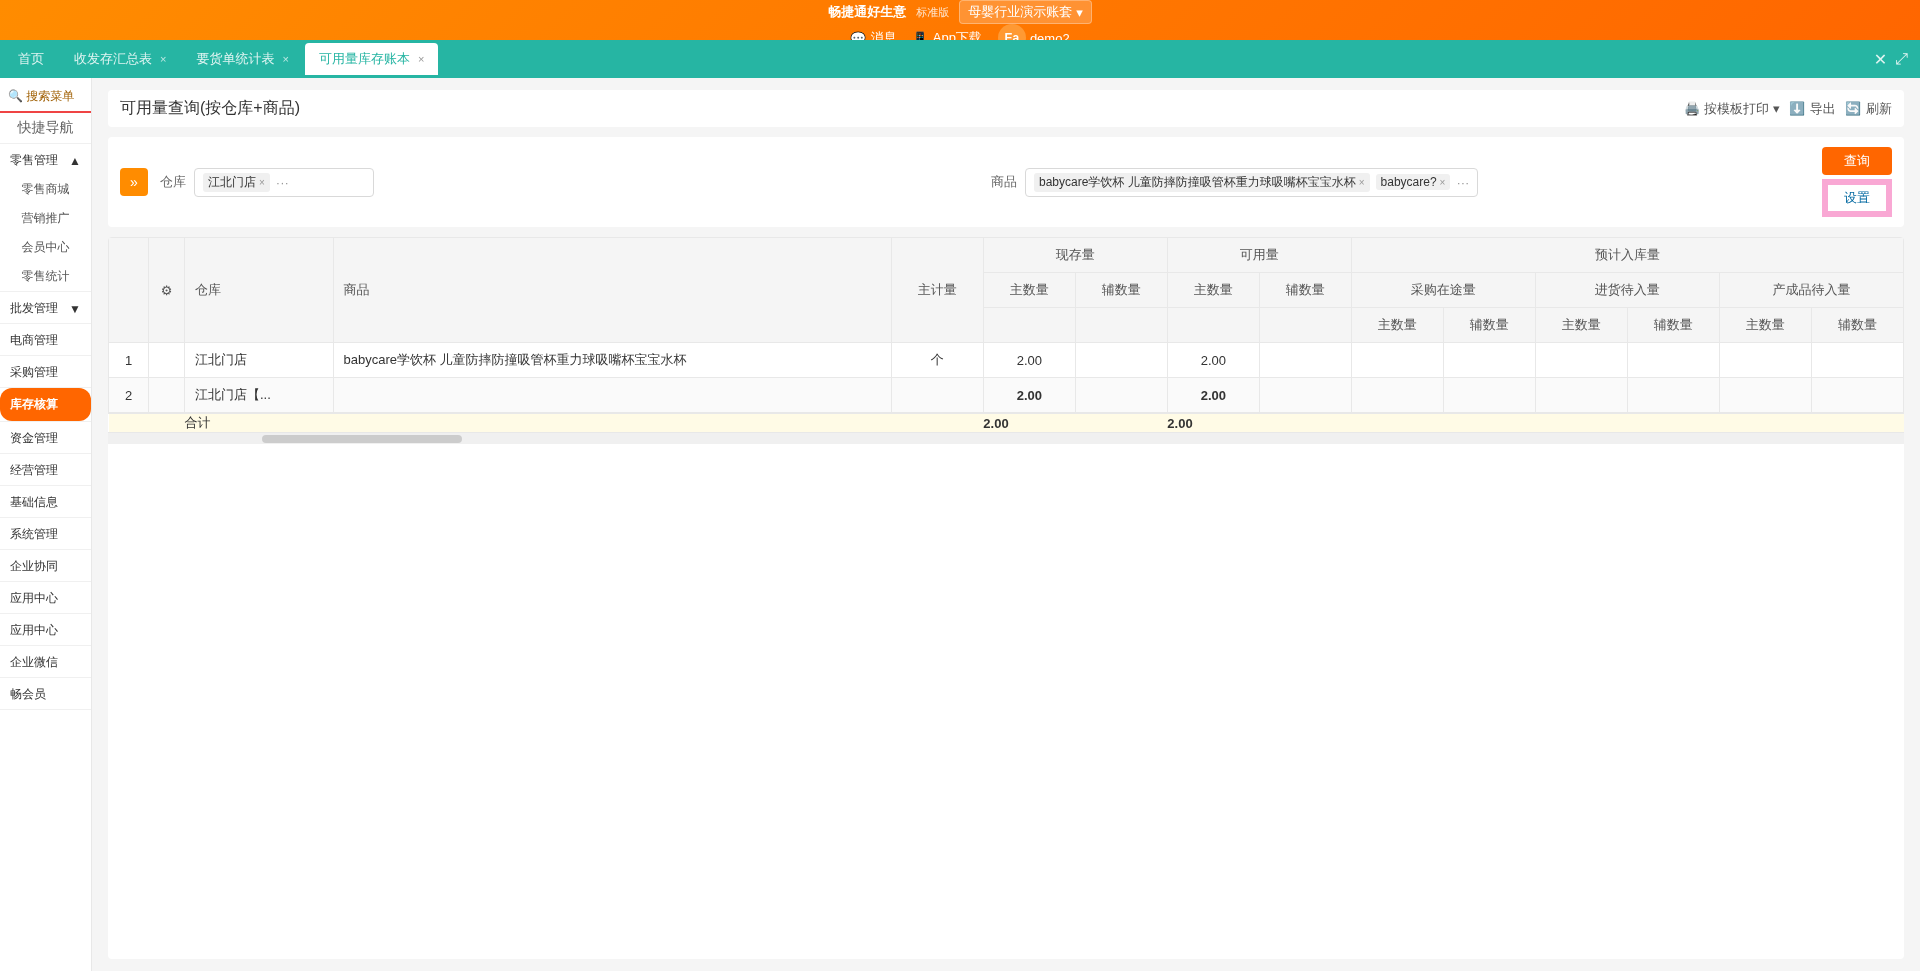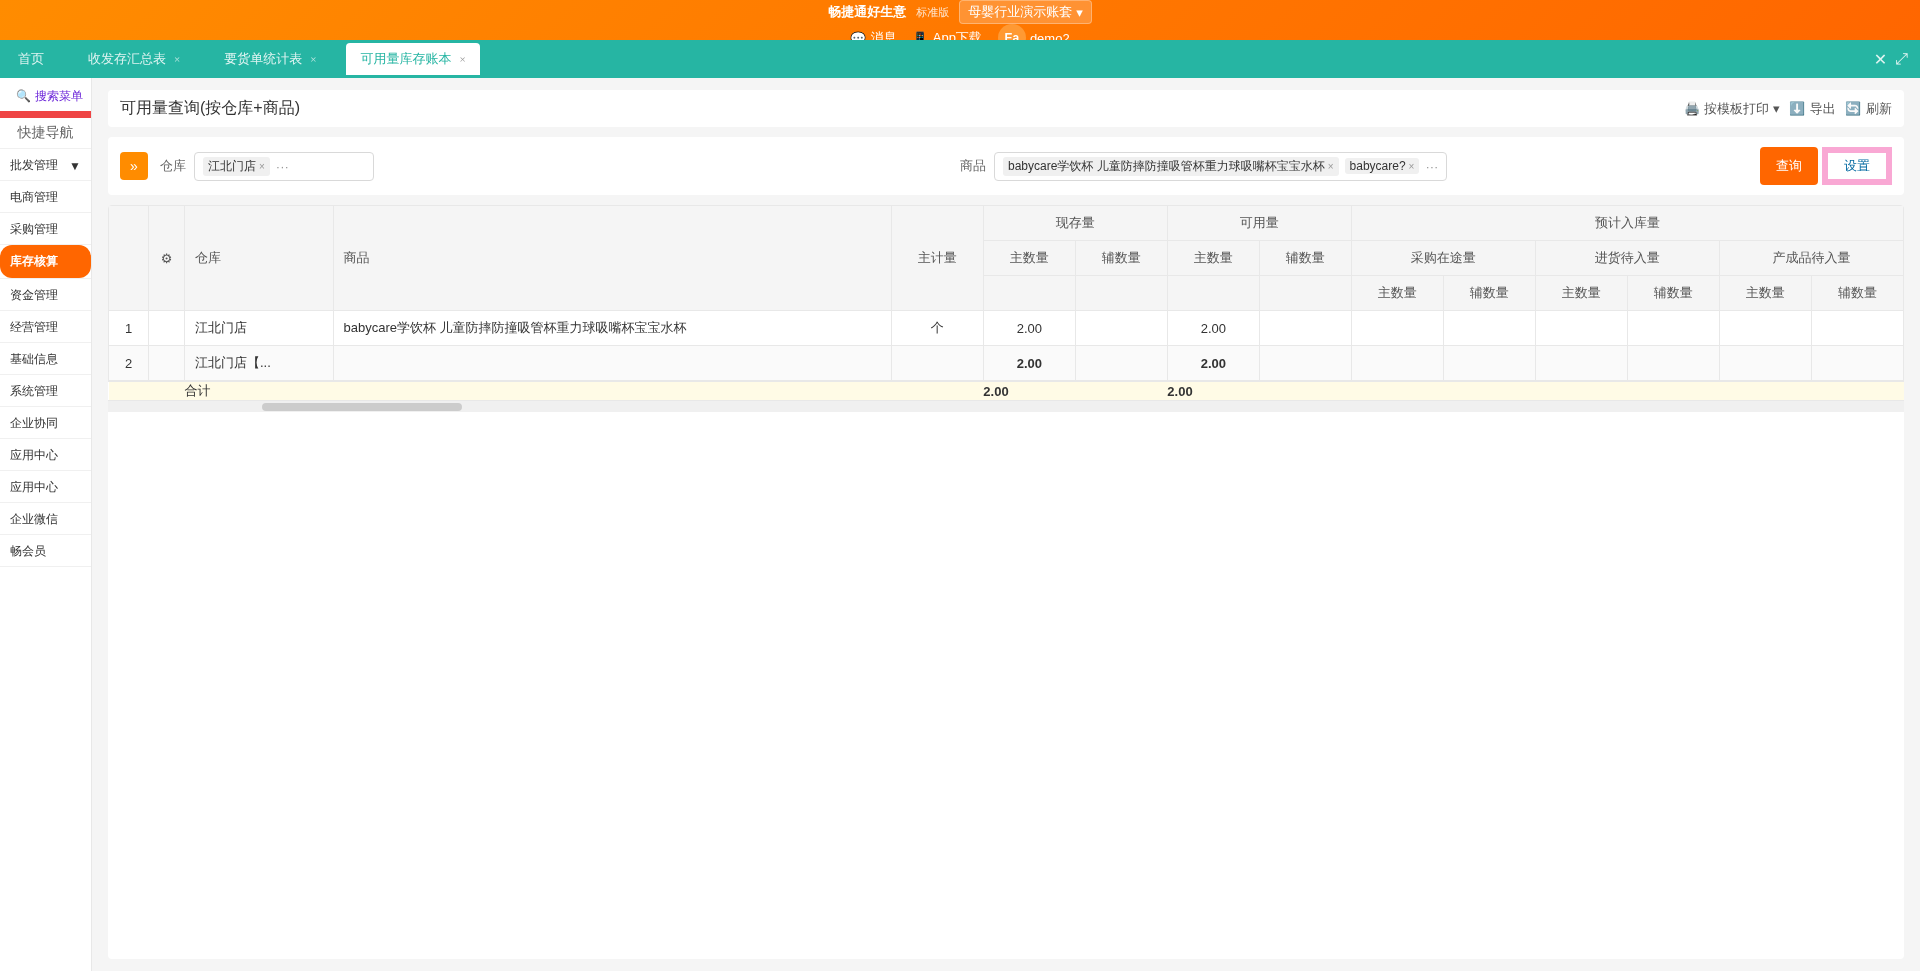--- a/index.html
+++ b/index.html
@@ -69,22 +69,21 @@
     }
 
     
     .tab-bar {
       height: 38px;
       background: #26b5a3;
       display: flex;
       align-items: center;
       padding: 0 4px;
       flex-shrink: 0;
-      gap: 16px;
-      font-family: Liberation Serif, serif;
+      gap: 2px;
     }
     .tab-item {
       height: 32px;
       padding: 0 14px;
       display: flex;
       align-items: center;
       gap: 6px;
       border-radius: 4px 4px 0 0;
       cursor: pointer;
       font-size: 13px;
@@ -129,24 +128,24 @@
       background: #fff;
       border-right: 1px solid #e8e8e8;
       display: flex;
       flex-direction: column;
       flex-shrink: 0;
       overflow-y: auto;
     }
     .sidebar-search {
       padding: 10px 8px 6px;
       font-size: 12px;
-      color: #6d28d9;
-      cursor: pointer;
-      text-align: right;
-      border-bottom: 7px solid #ef4444;
+      color: #a16207;
+      cursor: pointer;
+      text-align: left;
+      border-bottom: 2px solid #ef4444;
     }
     .sidebar-nav {
       padding: 6px 0;
       font-size: 14px;
       color: #666;
       text-align: center;
       cursor: pointer;
       border-bottom: 1px solid #f0f0f0;
     }
     .sidebar-group {
@@ -269,21 +268,21 @@
       font-size: 12px;
       color: #333;
     }
     .filter-tag-close { cursor: pointer; color: #999; font-size: 10px; }
     .filter-more {
       color: #999;
       cursor: pointer;
     }
     .filter-actions {
       display: flex;
-      flex-direction: row;
+      flex-direction: column;
       gap: 4px;
     }
     .btn-query {
       background: #ff6600;
       color: #fff;
       border: none;
       border-radius: 4px;
       padding: 5px 16px;
       cursor: pointer;
       font-size: 13px;
@@ -410,20 +409,38 @@
 
   <div class="sidebar">
     <div class="sidebar-search">
       <span>🔍</span>
       <span>搜索菜单</span>
     </div>
     <div class="sidebar-nav">
       <span>快捷导航</span>
     </div>
 
+    <div class="sidebar-group">
+      <div class="sidebar-group-header">
+        <span>零售管理</span>
+        <span>▲</span>
+      </div>
+      <div class="sidebar-item">
+        <span>零售商城</span>
+      </div>
+      <div class="sidebar-item">
+        <span>营销推广</span>
+      </div>
+      <div class="sidebar-item">
+        <span>会员中心</span>
+      </div>
+      <div class="sidebar-item">
+        <span>零售统计</span>
+      </div>
+    </div>
 
     <div class="sidebar-group">
       <div class="sidebar-group-header">
         <span>批发管理</span>
         <span>▼</span>
       </div>
     </div>
     <div class="sidebar-group">
       <div class="sidebar-group-header">
         <span>电商管理</span>

